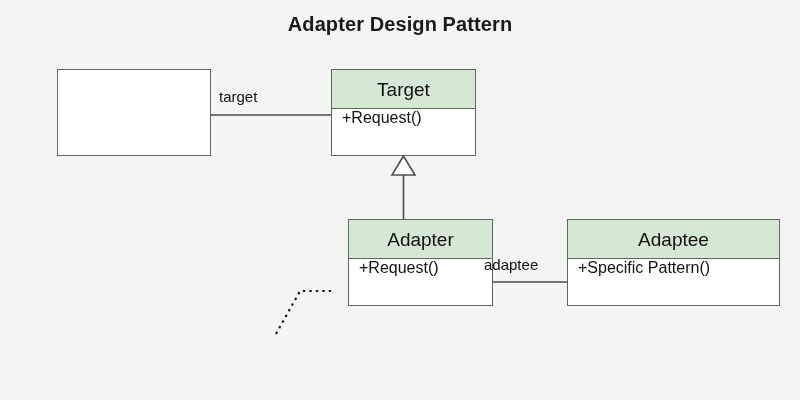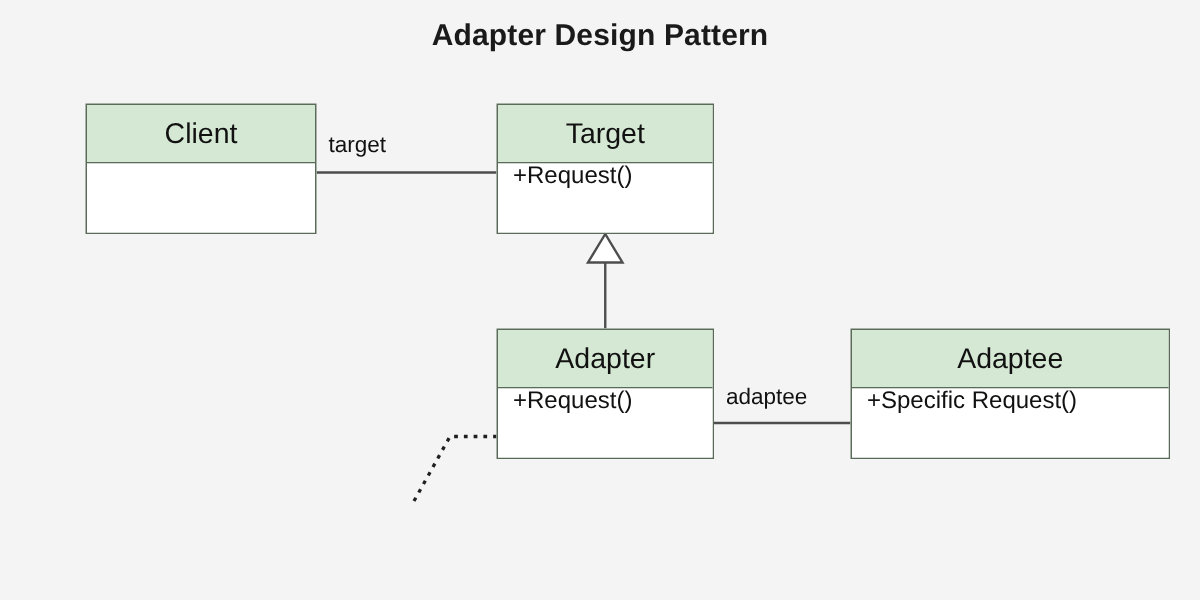--- a/index.html
+++ b/index.html
@@ -72,21 +72,21 @@
     padding-left: 10px;
     font-size: 16px;
     color: #111111;
     white-space: nowrap;
   }
 
   #class-client   { left: 57px;  top: 69px;  width: 154px; height: 87px; }
   #class-client .uml-header { height: 39px; }
   #class-target   { left: 331px; top: 69px; width: 145px; height: 87px; }
   #class-target .uml-header { height: 39px; }
-  #class-adapter  { left: 331px; top: 219px; width: 145px; height: 87px; }
+  #class-adapter  { left: 348px; top: 219px; width: 145px; height: 87px; }
   #class-adapter .uml-header { height: 39px; }
   #class-adaptee  { left: 567px; top: 219px; width: 213px; height: 87px; }
   #class-adaptee .uml-header { height: 39px; }
 
   
   .edge-label {
     position: absolute;
     font-size: 15px;
     color: #111111;
     background: transparent;
@@ -153,21 +153,20 @@
     <g>
       <path d="M 476 282 L 567 282" stroke="#4d4d4d" stroke-width="1.6" fill="none"></path>
     </g>
 
     <g>
       <path d="M 276 334 L 300 291 L 331 291" stroke="#1f1f1f" stroke-width="2.2" fill="none" stroke-linecap="butt" stroke-dasharray="2.5 4"></path>
     </g>
   </svg>
 
   <div class="uml-class" id="class-client">
-    <div class="uml-header">Client</div>
     <div class="uml-body empty">
       
     </div>
   </div>
 
   <div class="uml-class" id="class-target">
     <div class="uml-header">Target</div>
     <div class="uml-body">
       <span class="uml-member">+Request()</span>
     </div>
@@ -176,21 +175,21 @@
   <div class="uml-class" id="class-adapter">
     <div class="uml-header">Adapter</div>
     <div class="uml-body">
       <span class="uml-member">+Request()</span>
     </div>
   </div>
 
   <div class="uml-class" id="class-adaptee">
     <div class="uml-header">Adaptee</div>
     <div class="uml-body">
-      <span class="uml-member">+Specific Request()</span>
+      <span class="uml-member">+Specific Pattern()</span>
     </div>
   </div>
 
   <div class="edge-label" id="label-target">target</div>
 
   <div class="edge-label" id="label-adaptee">adaptee</div>
 
 
 </div>
 

